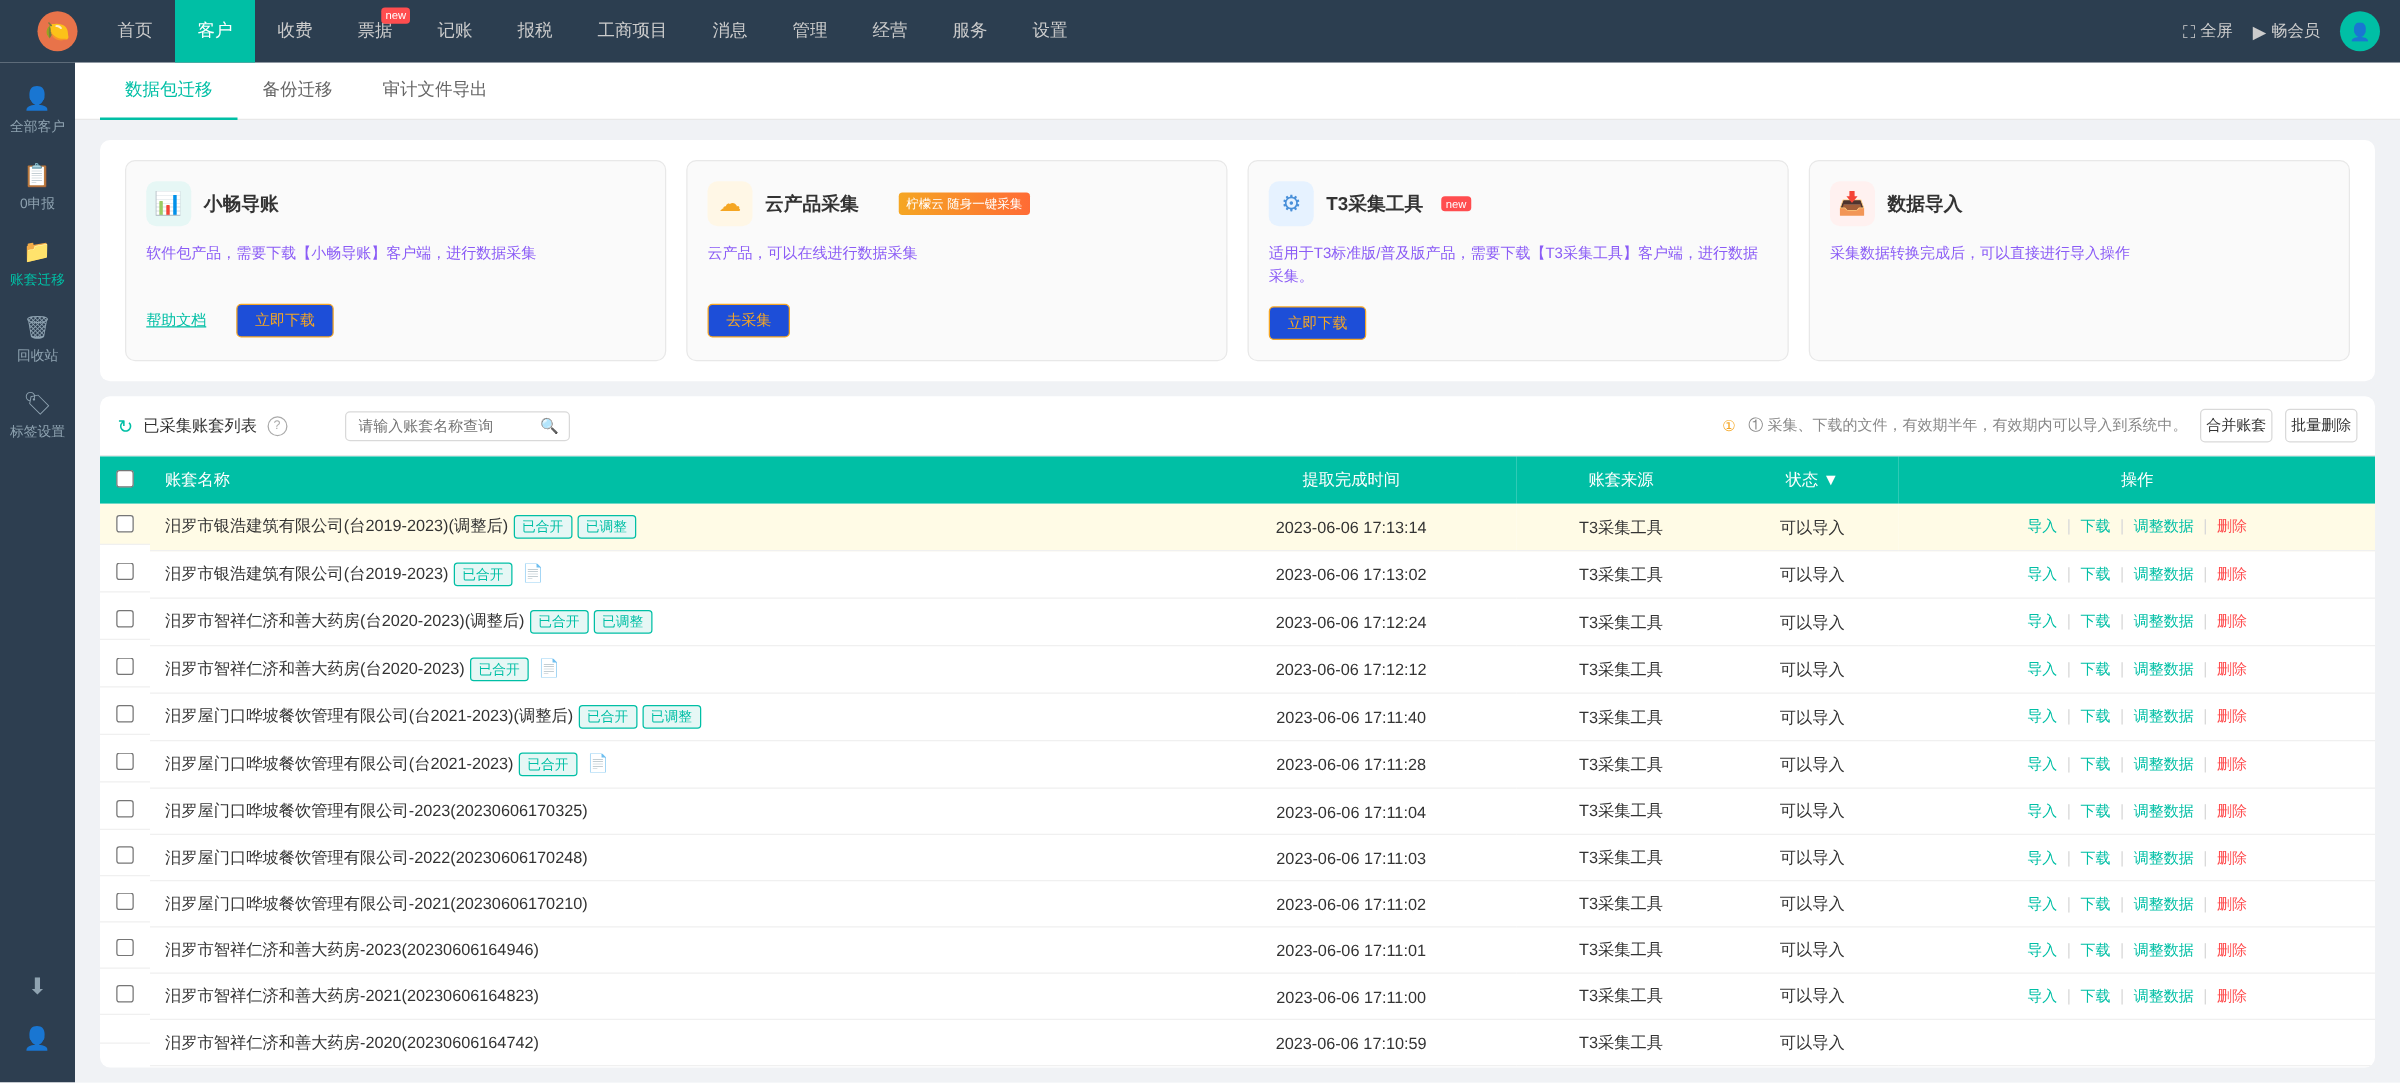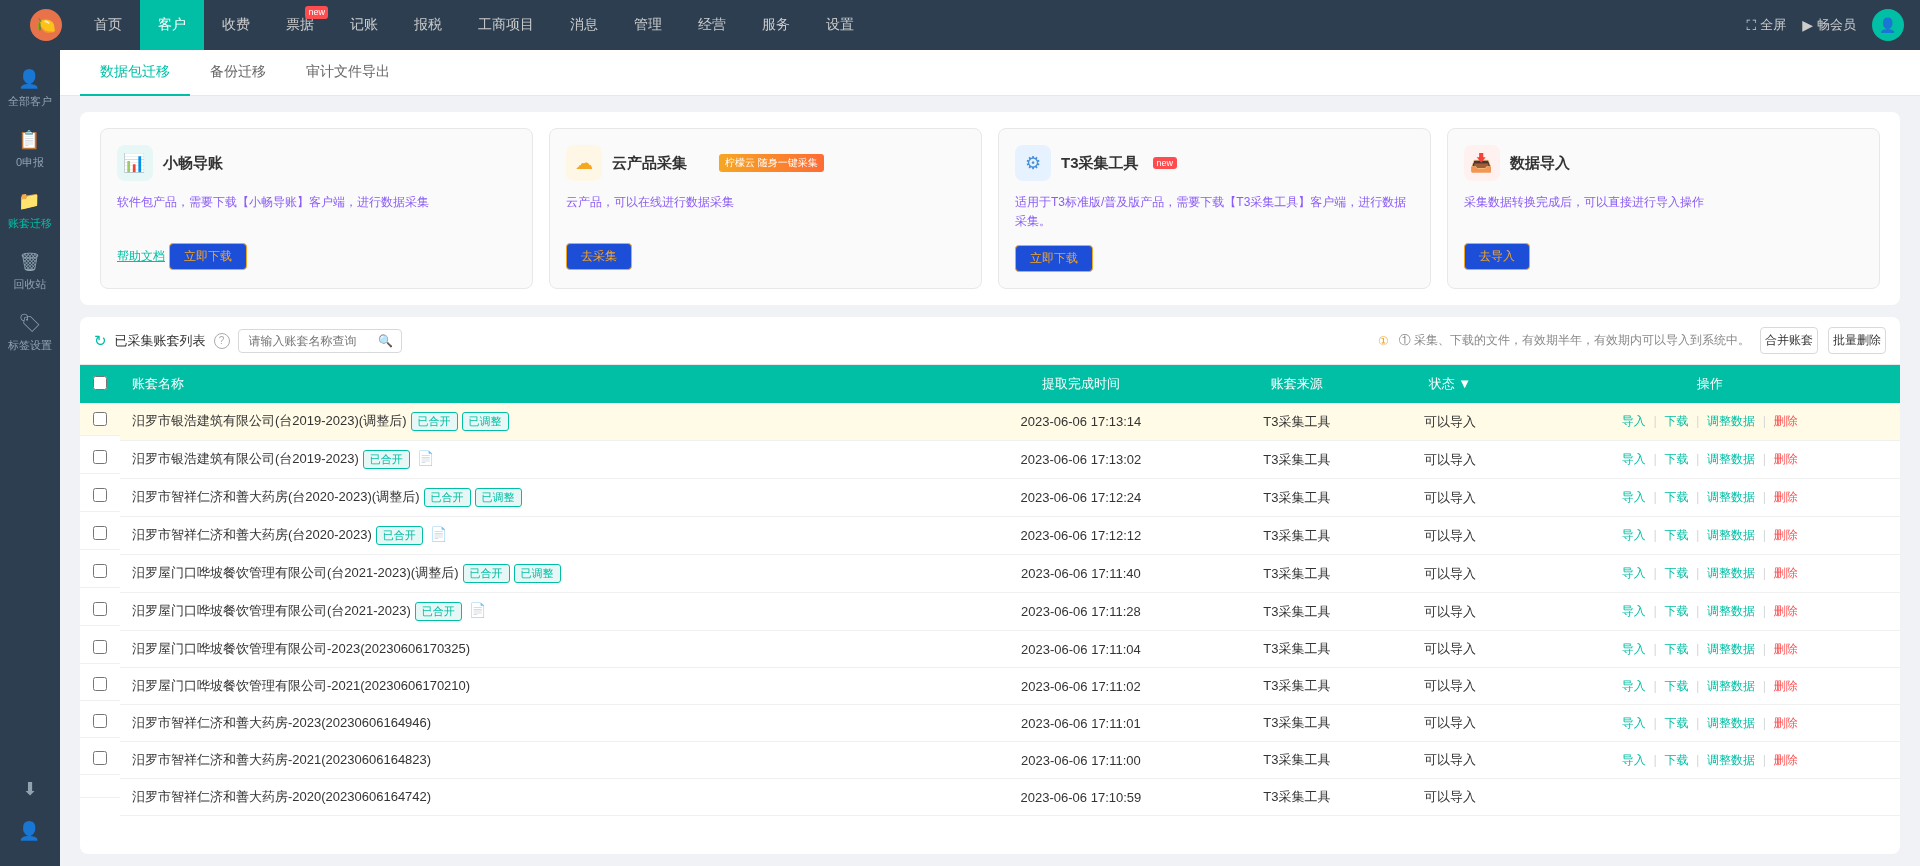--- a/index.html
+++ b/index.html
@@ -220,21 +220,21 @@
     }
     .card-desc {
       font-size: 12px;
       color: #8b5cf6;
       line-height: 1.6;
       margin-bottom: 14px;
       min-height: 36px;
     }
     .card-actions {
       display: flex;
-      gap: 4px;
+      gap: 24px;
       align-items: center;
     }
     .link-btn {
       font-size: 12px;
       color: #00bfa5;
       cursor: pointer;
       text-decoration: underline;
     }
     .outline-btn {
       border: 1px solid #f5a623;
@@ -273,23 +273,24 @@
     .refresh-icon {
       color: #00bfa5;
       font-size: 15px;
       cursor: pointer;
     }
     .search-input {
       border: 1px solid #d9d9d9;
       border-radius: 4px;
       padding: 4px 30px 4px 10px;
       font-size: 12px;
-      width: 164px;
+      width: 180px;
       outline: none;
       position: relative;
+      margin-left: 38px;
     }
     .search-wrap {
       position: relative;
       display: inline-flex;
       align-items: center;
     }
     .search-wrap .search-icon {
       position: absolute;
       right: 8px;
       color: #aaa;
@@ -485,23 +486,20 @@
           <button class="outline-btn">立即下载</button>
         </div>
       </div>
 
       <div class="card">
         <div class="card-header">
           <div class="card-icon red">📥</div>
           <span class="card-title">数据导入</span>
         </div>
         <div class="card-desc">采集数据转换完成后，可以直接进行导入操作</div>
-        <div class="card-actions">
-          <button class="outline-btn">去导入</button>
-        </div>
       </div>
     </div>
 
     <div class="table-area">
       <div class="table-toolbar">
         <div class="table-toolbar-left">
           <span class="refresh-icon">↻</span>
           <span>已采集账套列表</span>
           <span style="color:#aaa;border:1px solid #aaa;border-radius:50%;width:16px;height:16px;display:inline-flex;align-items:center;justify-content:center;font-size:10px;cursor:pointer;">?</span>
           <div class="search-wrap">
@@ -596,20 +594,30 @@
                 <td class="name-col">汨罗屋门口哗坡餐饮管理有限公司-2023(20230606170325)</td>
                 <td>2023-06-06 17:11:04</td>
                 <td>T3采集工具</td>
                 <td>可以导入</td>
                 <td><span class="op-link">导入</span><span class="op-divider"> | </span><span class="op-link">下载</span><span class="op-divider"> | </span><span class="op-link">调整数据</span><span class="op-divider"> | </span><span class="op-link red">删除</span></td>
               </tr>
               <tr>
                 <td class="checkbox-cell">
                   <input type="checkbox" style="">
                 </td>
+                <td class="name-col">汨罗屋门口哗坡餐饮管理有限公司-2022(20230606170248)</td>
+                <td>2023-06-06 17:11:03</td>
+                <td>T3采集工具</td>
+                <td>可以导入</td>
+                <td><span class="op-link">导入</span><span class="op-divider"> | </span><span class="op-link">下载</span><span class="op-divider"> | </span><span class="op-link">调整数据</span><span class="op-divider"> | </span><span class="op-link red">删除</span></td>
+              </tr>
+              <tr>
+                <td class="checkbox-cell">
+                  <input type="checkbox" style="">
+                </td>
                 <td class="name-col">汨罗屋门口哗坡餐饮管理有限公司-2021(20230606170210)</td>
                 <td>2023-06-06 17:11:02</td>
                 <td>T3采集工具</td>
                 <td>可以导入</td>
                 <td><span class="op-link">导入</span><span class="op-divider"> | </span><span class="op-link">下载</span><span class="op-divider"> | </span><span class="op-link">调整数据</span><span class="op-divider"> | </span><span class="op-link red">删除</span></td>
               </tr>
               <tr>
                 <td class="checkbox-cell">
                   <input type="checkbox" style="">
                 </td>

